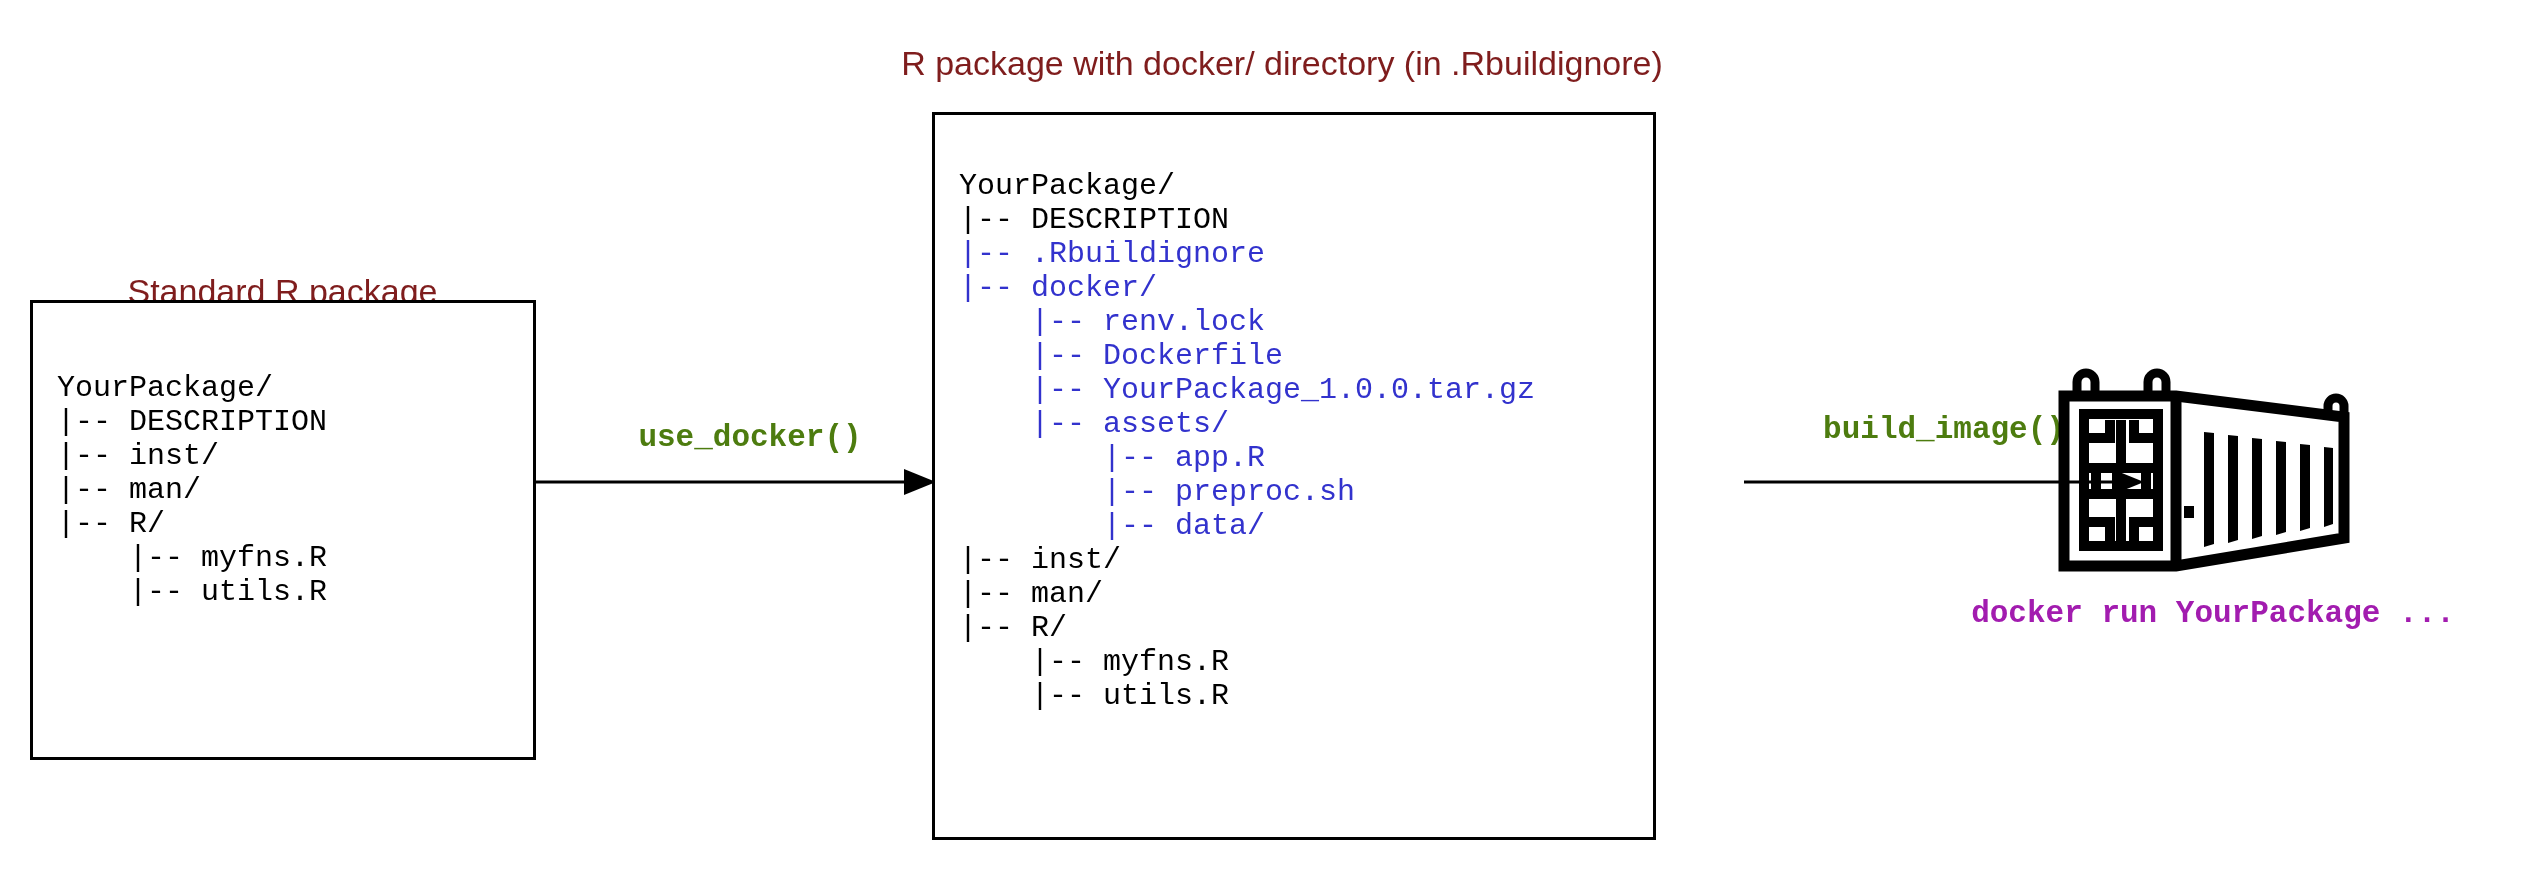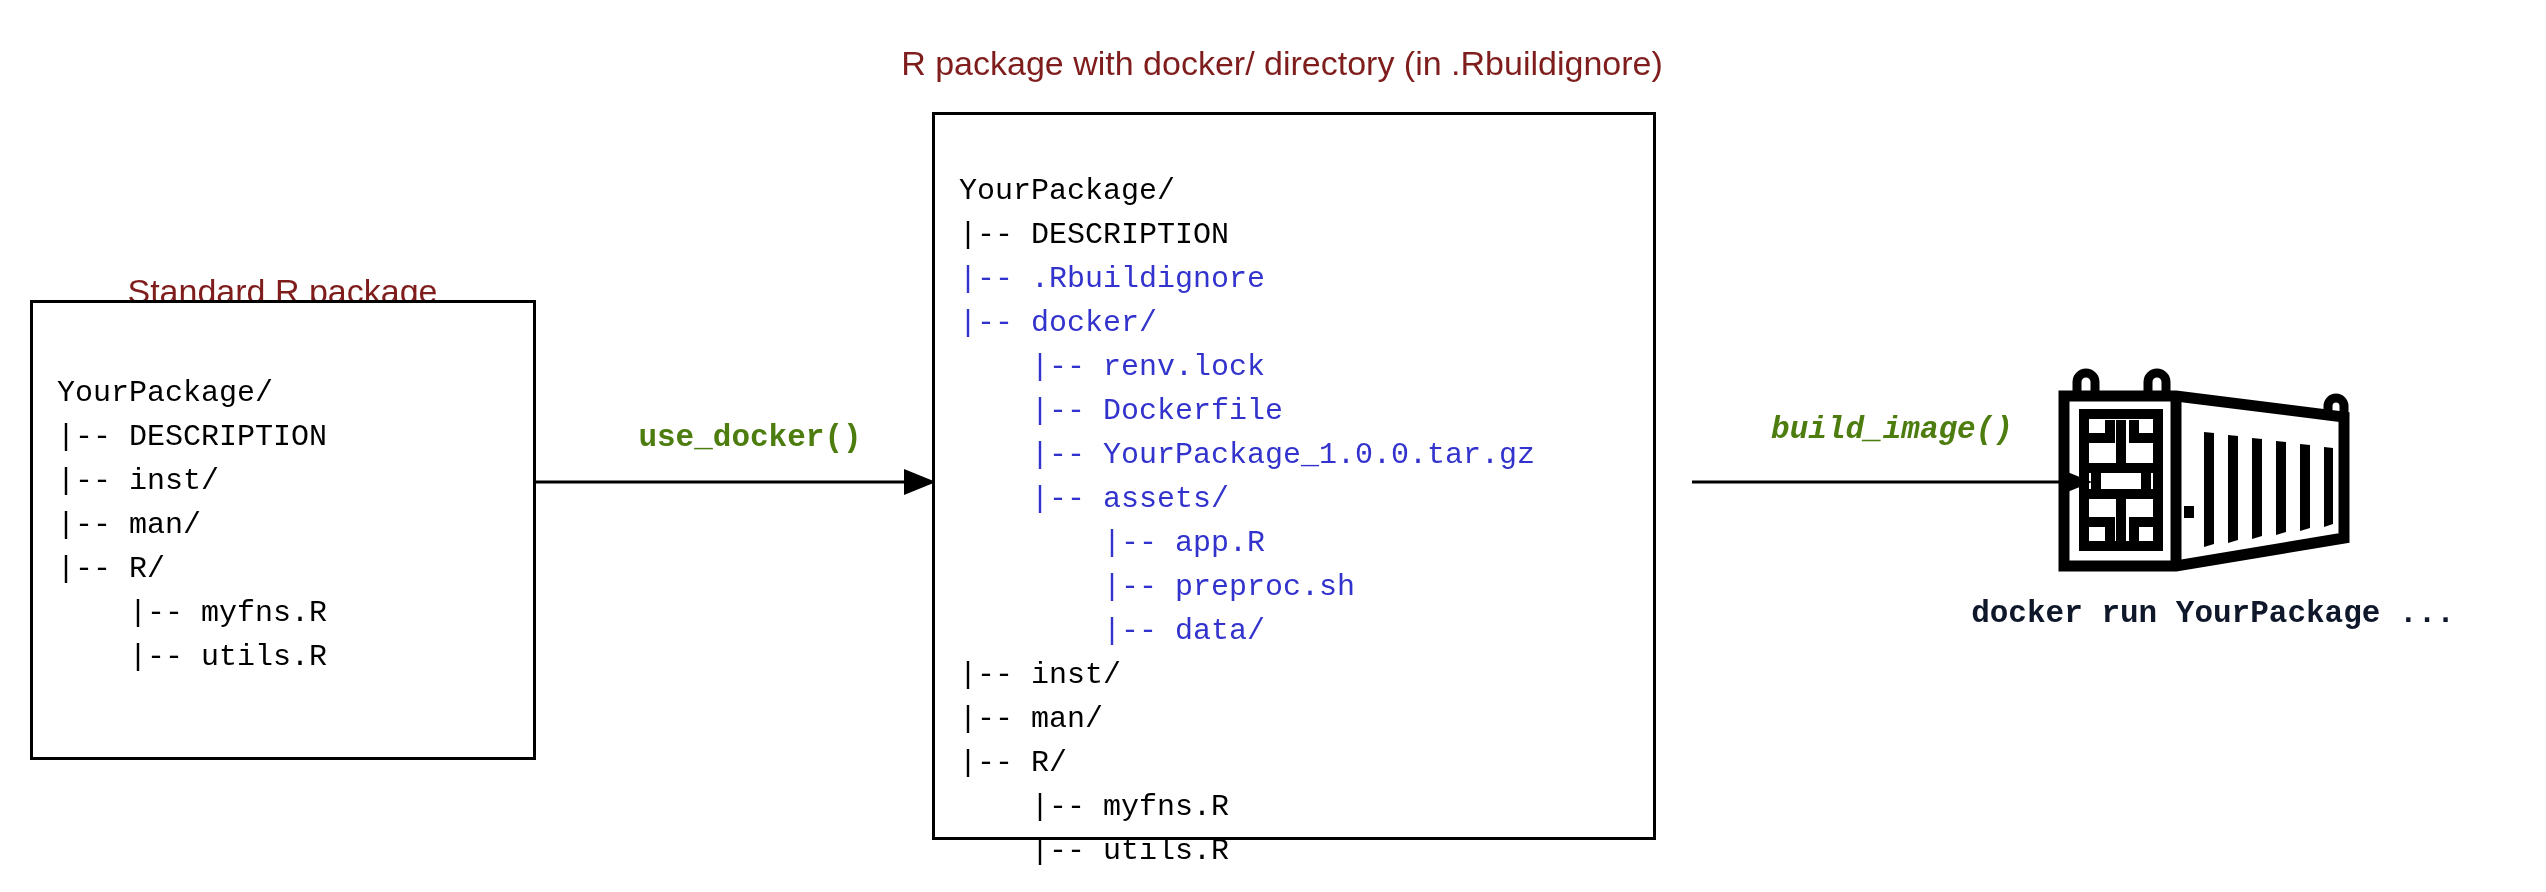--- a/index.html
+++ b/index.html
@@ -42,34 +42,34 @@
     border: 3px solid #000000;
     background: #ffffff;
     box-sizing: border-box;
   }
   #box-left { left: 30px;  top: 300px; width: 506px; height: 460px; }
   #box-mid  { left: 932px; top: 112px; width: 724px; height: 728px; }
 
   .tree {
     font-family: "Liberation Mono", "DejaVu Sans Mono", monospace;
     font-size: 30px;
-    line-height: 44px;
+    line-height: 34px;
     color: #000000;
     white-space: pre;
     position: absolute;
   }
   #tree-left { left: 24px; top: 38px; }
   #tree-mid  { left: 24px; top: 24px; }
 
   .tree .blue { color: #3232CD; }
 
   
   .arrow-wrap { position: absolute; }
   #arrow1 { left: 536px;  top: 420px; width: 400px; height: 90px; }
-  #arrow2 { left: 1692px; top: 412px; width: 400px; height: 98px; font-style: italic; }
+  #arrow2 { left: 1744px; top: 412px; width: 400px; height: 98px; }
 
   .arrow-label {
     position: absolute;
     left: 0; top: 0;
     width: 100%;
     text-align: center;
     font-family: "Liberation Mono", "DejaVu Sans Mono", monospace;
     font-weight: bold;
     font-size: 31px;
     color: #4d7c0f;
@@ -91,21 +91,21 @@
 
   #run-caption {
     position: absolute;
     left: 1880px;
     top: 596px;
     width: 666px;
     text-align: center;
     font-family: "Liberation Mono", "DejaVu Sans Mono", monospace;
     font-weight: bold;
     font-size: 31px;
-    color: #0f172a;
+    color: #a21caf;
     white-space: nowrap;
   }
 </style>
 </head>
 <body>
 
 <div class="stage">
 
   <div class="caption" id="cap-left">Standard R package</div>
 

